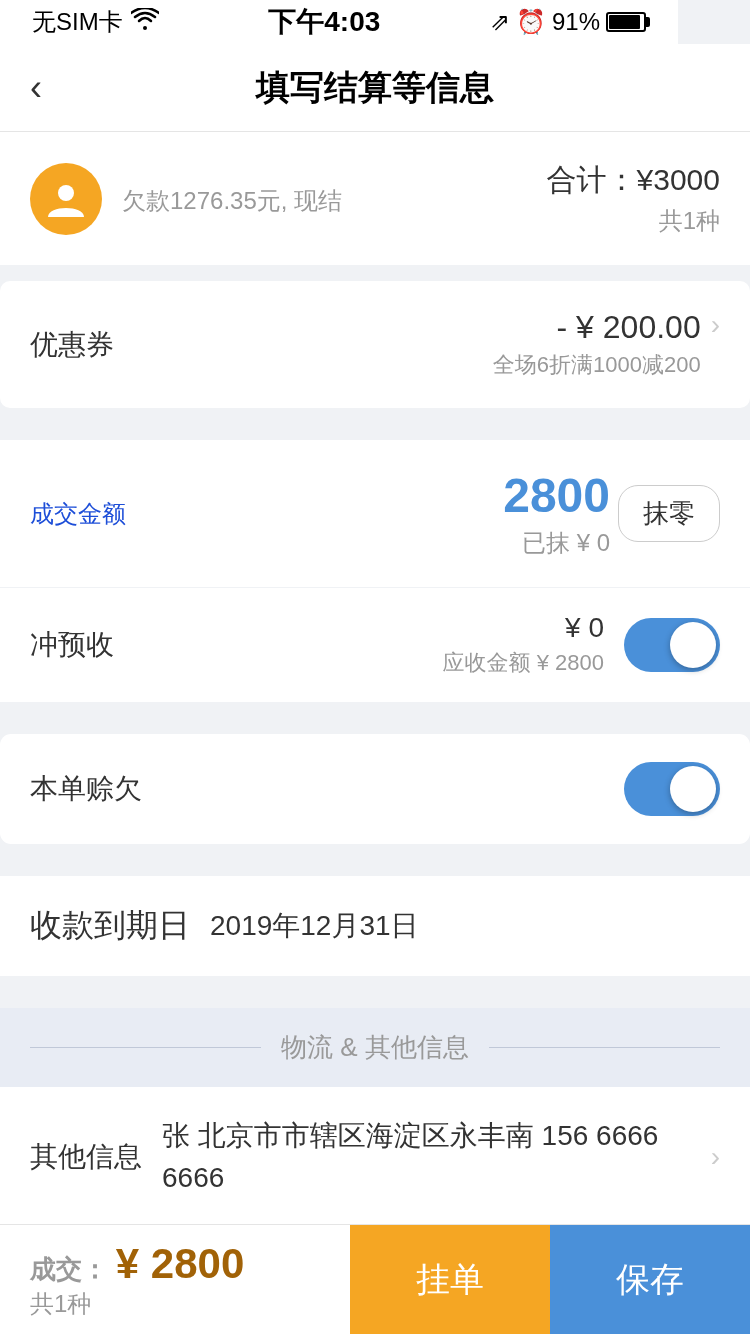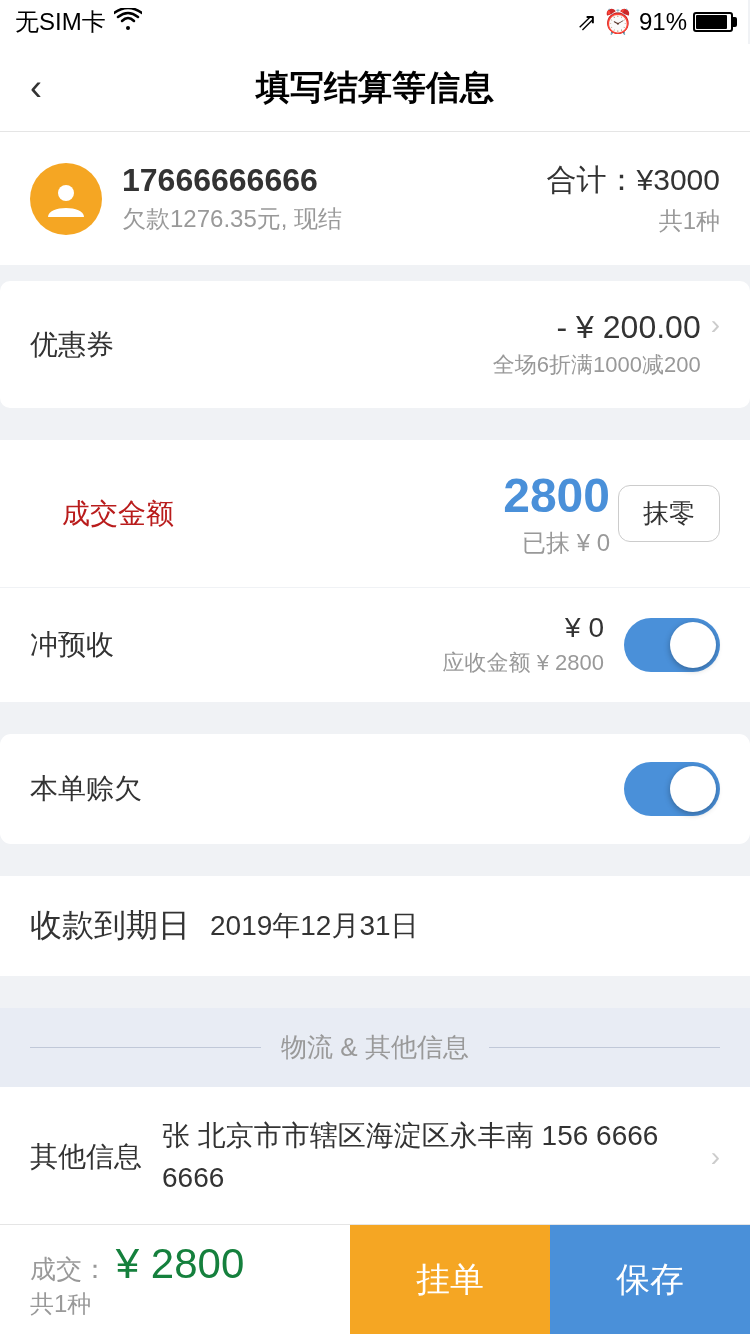--- a/index.html
+++ b/index.html
@@ -9,27 +9,27 @@
       min-height: 1334px;
       background: #f0f2f5;
       font-family: -apple-system, "PingFang SC", "Helvetica Neue", Arial, sans-serif;
       font-size: 28px;
       color: #333;
       position: relative;
     }
 
     
     .status-bar {
-      width: 748px;
+      width: 678px;
       height: 44px;
       background: #fff;
       display: flex;
       align-items: center;
       justify-content: space-between;
-      padding: 0 15px;
+      padding: 0 32px;
       font-size: 24px;
       color: #000;
     }
     .status-left { display: flex; align-items: center; gap: 8px; }
     .status-center { font-weight: 600; font-size: 28px; }
     .status-right { display: flex; align-items: center; gap: 6px; font-size: 24px; }
     .battery-icon {
       display: inline-block;
       width: 40px;
       height: 20px;
@@ -142,28 +142,28 @@
     }
 
     
     .amount-row {
       display: flex;
       align-items: center;
       justify-content: space-between;
       padding: 28px 30px;
       border-bottom: 1px solid #f0f2f5;
     }
-    .amount-label { font-size: 28px; color: #b91c1c; margin-left: 32px; }
+    .amount-label { font-size: 24px; color: #1d4ed8; }
     .amount-right { display: flex; align-items: center; gap: 8px; }
     .amount-value-wrap { text-align: right; }
     .amount-number { font-size: 48px; color: #4a90d9; font-weight: 600; }
     .amount-erased { font-size: 24px; color: #999; margin-top: 4px; }
     .round-btn {
       border: 1px solid #ccc;
-      border-radius: 12px;
+      border-radius: 20px;
       padding: 10px 24px;
       font-size: 26px;
       color: #333;
       background: #fff;
       cursor: pointer;
     }
 
     
     .prepay-row {
       display: flex;
@@ -266,22 +266,22 @@
       height: 110px;
       background: #fff;
       display: flex;
       align-items: center;
       border-top: 1px solid #e5e5e5;
     }
     .bottom-left {
       flex: 1;
       padding: 0 30px;
     }
-    .bottom-deal-label { font-size: 26px; color: #999; }
-    .bottom-deal-price { font-size: 42px; font-weight: 400; color: #15803d; }
+    .bottom-deal-label { font-size: 26px; color: #999; font-weight: bold; }
+    .bottom-deal-price { font-size: 42px; font-weight: 700; color: #a16207; }
     .bottom-deal-count { font-size: 24px; color: #999; }
     .bottom-btn-hang {
       width: 200px;
       height: 110px;
       background: #f5a623;
       display: flex;
       align-items: center;
       justify-content: center;
       font-size: 34px;
       color: #fff;
@@ -309,20 +309,21 @@
     <span>无SIM卡</span>
     <span>
       <svg width="28" height="22" viewBox="0 0 28 22">
         <path d="M14 18 a2 2 0 1 1 0 4 a2 2 0 0 1 0-4z" fill="#000"></path>
         <path d="M8 13 Q14 7 20 13" stroke="#000" stroke-width="2.5" fill="none" stroke-linecap="round"></path>
         <path d="M4 9 Q14 1 24 9" stroke="#000" stroke-width="2.5" fill="none" stroke-linecap="round"></path>
         <path d="M0 5 Q14 -5 28 5" stroke="#000" stroke-width="2.5" fill="none" stroke-linecap="round"></path>
       </svg>
     </span>
   </div>
+  <div class="status-center">下午4:03</div>
   <div class="status-right">
     <span>⇗</span>
     <span>⏰</span>
     <span>91%</span>
     <span class="battery-icon">
       <span class="battery-fill"></span>
     </span>
   </div>
 </div>
 
@@ -333,21 +334,20 @@
 
 <div class="customer-row">
   <div class="customer-left">
     <div class="avatar">
       <svg class="avatar-svg" viewBox="0 0 44 44" fill="none">
         <circle cx="22" cy="16" r="8" fill="#fff"></circle>
         <path d="M4 40 C4 28 40 28 40 40" fill="#fff"></path>
       </svg>
     </div>
     <div class="customer-info">
-      <div class="customer-phone">17666666666</div>
       <div class="customer-debt">欠款1276.35元, 现结</div>
     </div>
   </div>
   <div class="customer-right">
     <div class="total-price">合计：¥3000</div>
     <div class="total-count">共1种</div>
   </div>
 </div>
 
 <div class="coupon-row">

